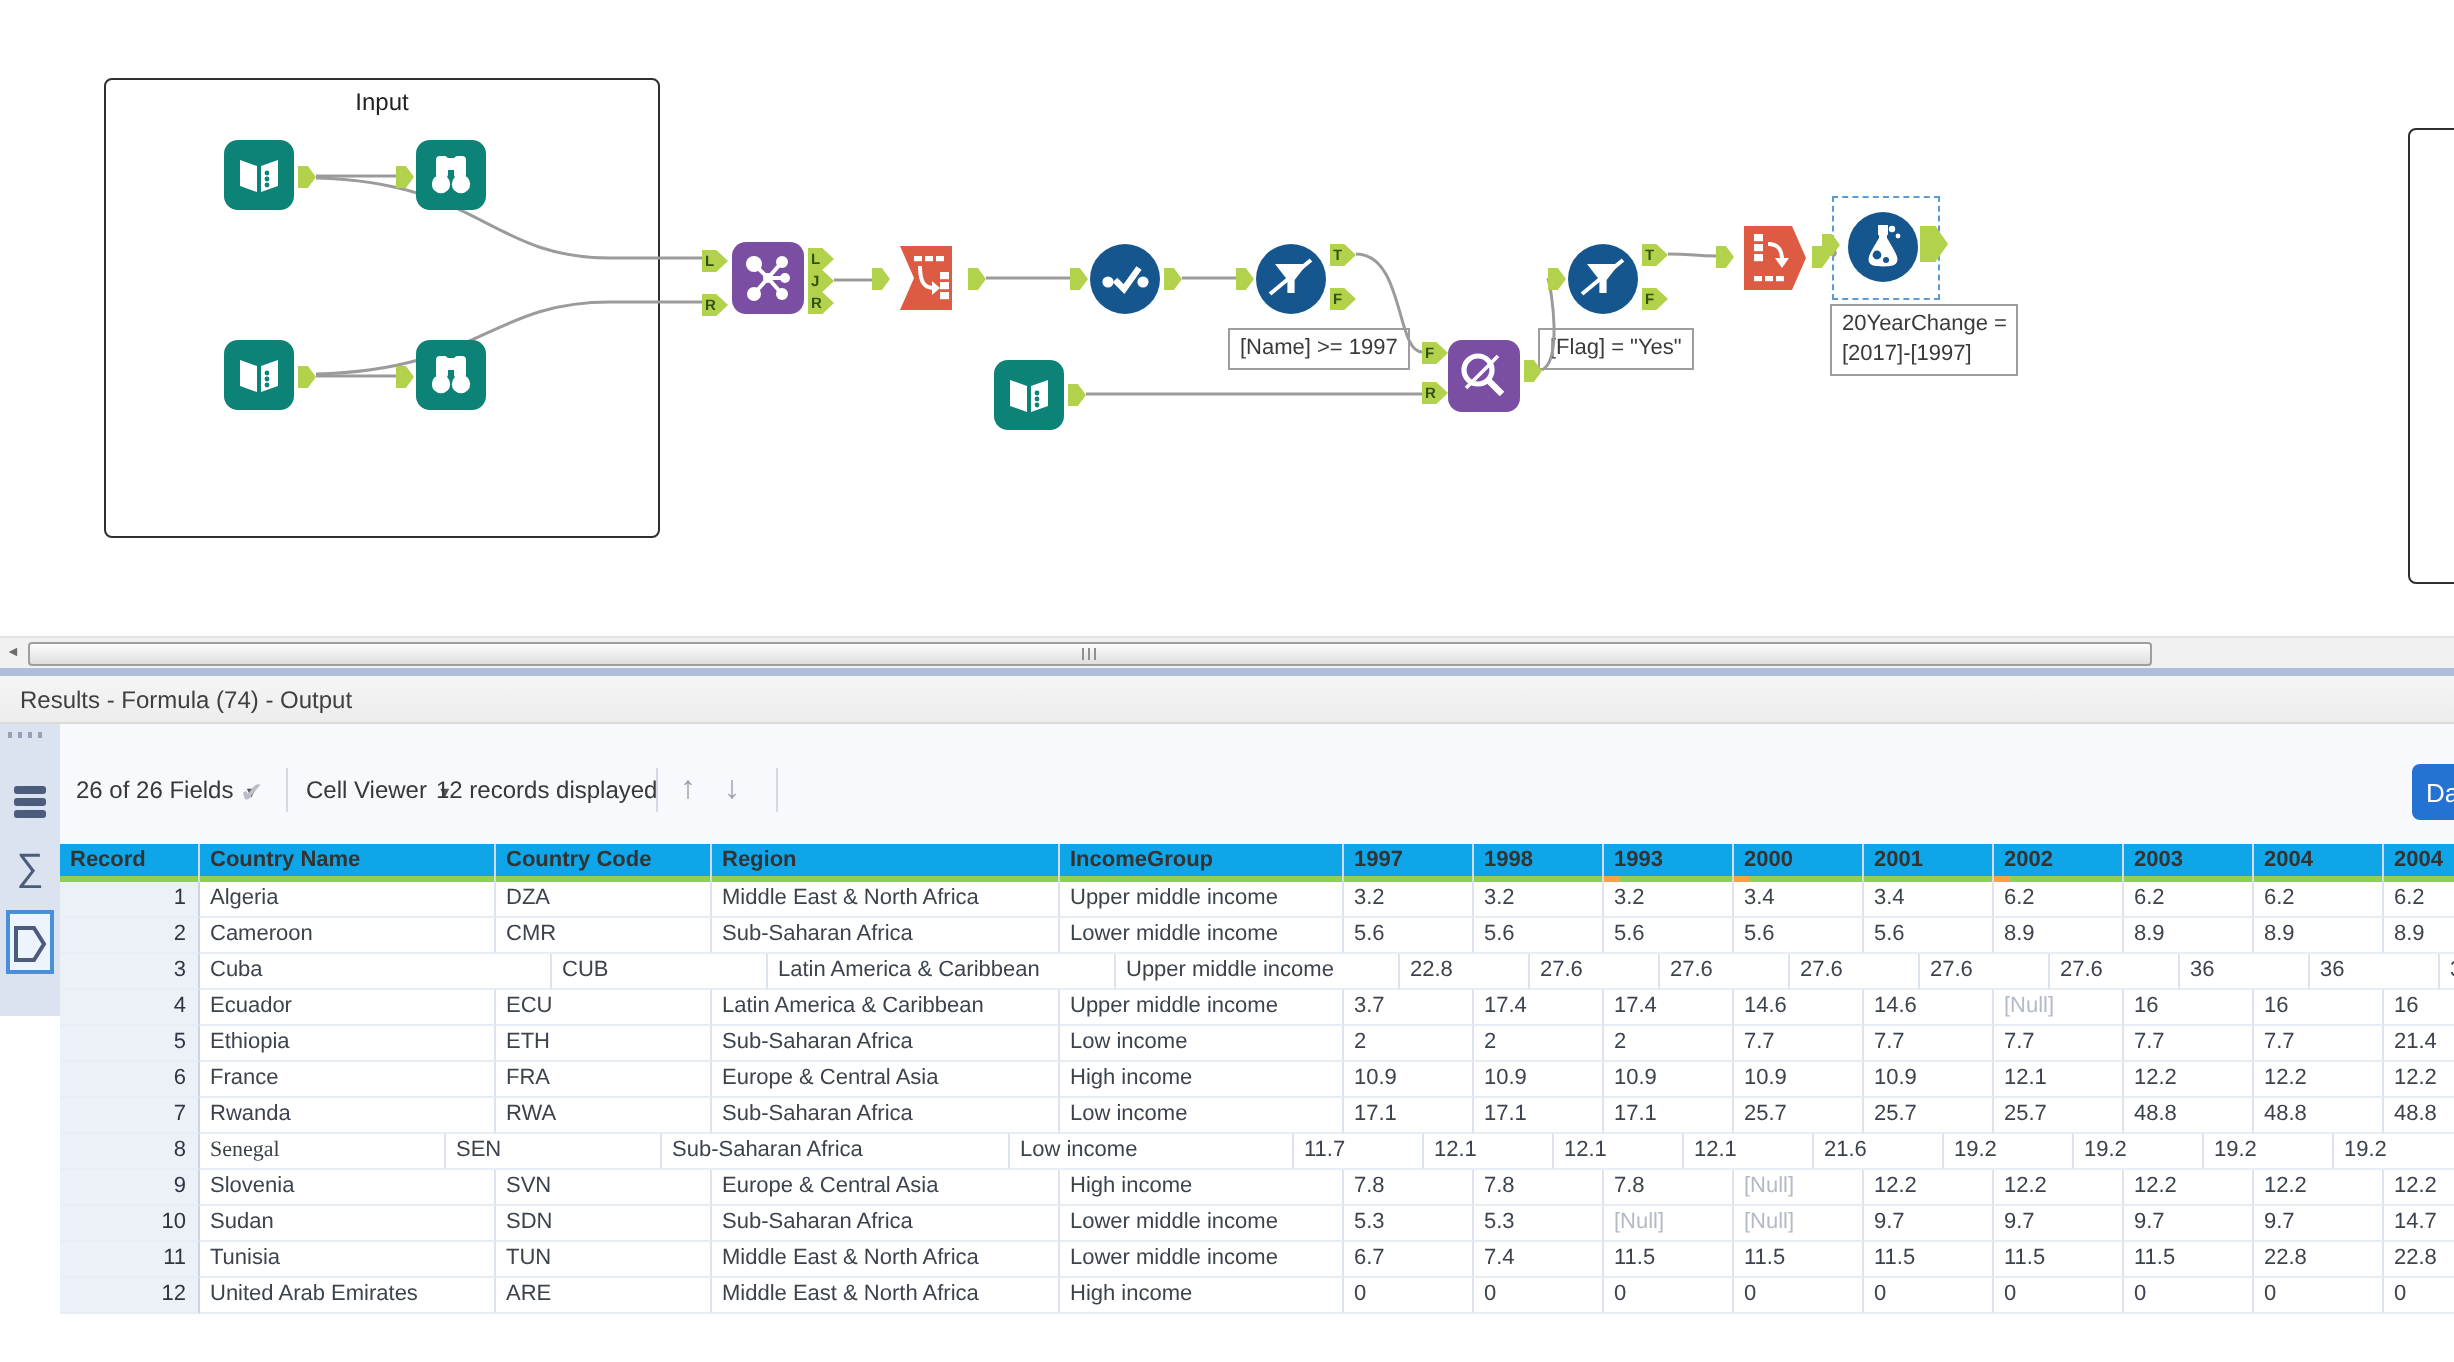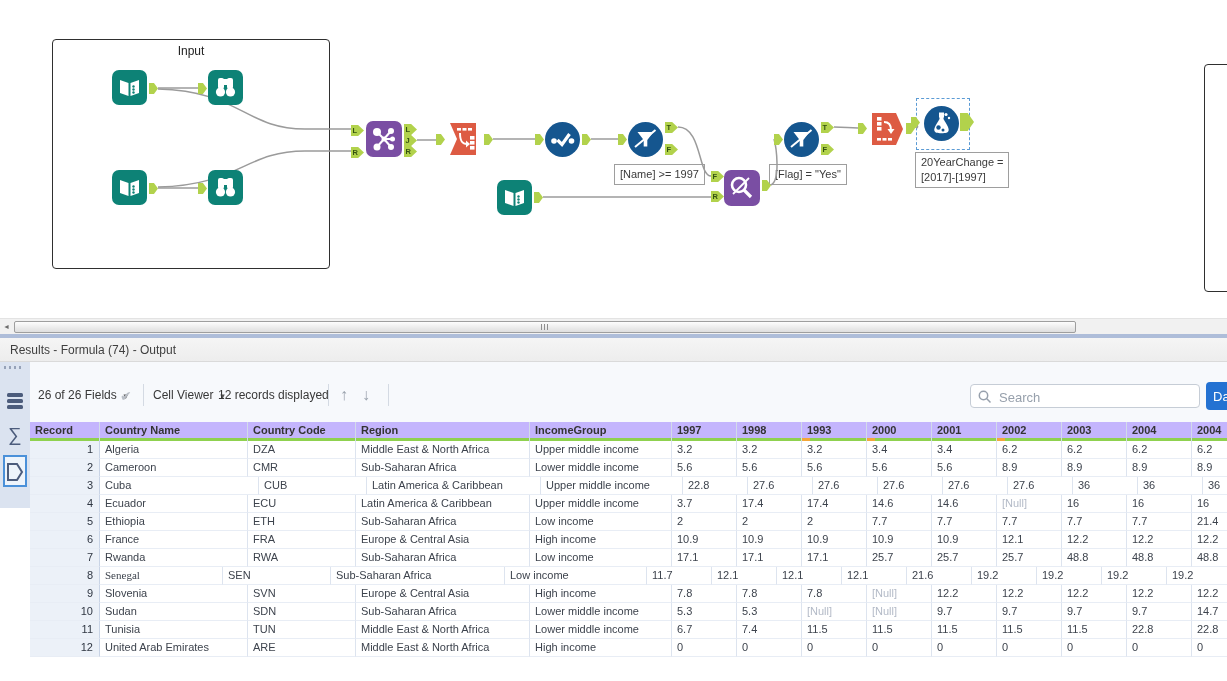--- a/index.html
+++ b/index.html
@@ -50,21 +50,21 @@
   #search-box input{position:absolute;left:26px;top:2px;width:195px;height:18px;border:none;outline:none;
       font-size:13px;color:#5a6270;background:transparent;font-family:"Liberation Sans",sans-serif;}
   #search-box input::placeholder{color:#97a0ac;}
   #data-btn{position:absolute;left:1206px;top:20px;width:44px;height:28px;background:#2472d2;border:none;border-radius:4px;
       color:#fff;font-size:13px;text-align:left;padding-left:7px;font-family:"Liberation Sans",sans-serif;}
 
   
   #results-table{position:absolute;left:30px;top:60px;width:1197px;}
   .tr{display:flex;}
   .th,.td{flex:none;box-sizing:border-box;overflow:hidden;white-space:nowrap;}
-  .th{position:relative;height:19px;line-height:16px;background:#c4b5fd;border-right:1px solid #d2dbe9;
+  .th{position:relative;height:19px;line-height:16px;background:#0ea5e9;border-right:1px solid #d2dbe9;
       font-size:11px;font-weight:bold;color:#333;padding-left:5px;}
   .underline{position:absolute;left:0;bottom:0;width:100%;height:3px;background:#8fd14f;}
   .underline.green-orange{background:linear-gradient(to right,#f3a73a 0 8px,#8fd14f 8px);}
   .td{height:18px;line-height:17px;font-size:11px;color:#3d434d;background:#fff;
       border-right:1px solid #dde4ef;border-bottom:1px solid #e8edf5;padding-left:5px;}
   .td.rec{background:#ecf1f8;text-align:right;padding-right:6px;padding-left:0;border-right:1px solid #c9d4e6;color:#2f3642;}
   .td.null{color:#b3bac7;}
 </style>
 </head>
 <body>
@@ -302,27 +302,20 @@
     <div id="toolbar">
       <span class="tb-item" style="left:38px;"><span>26 of 26 Fields</span>&nbsp;&nbsp;<span class="tb-caret">▾</span></span>
       <span class="tb-item" style="left:120px;color:#b9bec6;font-size:14px;">✔</span>
       <span class="tb-sep" style="left:143px;"></span>
       <span class="tb-item" style="left:153px;"><span>Cell Viewer</span>&nbsp;&nbsp;<span class="tb-caret">▾</span></span>
       <span class="tb-item" style="left:218px;">12 records displayed</span>
       <span class="tb-sep" style="left:328px;"></span>
       <span class="tb-item tb-arrow" style="left:340px;top:24px;">↑</span>
       <span class="tb-item tb-arrow" style="left:362px;top:24px;">↓</span>
       <span class="tb-sep" style="left:388px;"></span>
-      <div id="search-box">
-        <svg width="14" height="14">
-            <circle cx="5.5" cy="5.5" r="4.2" fill="none" stroke="#97a0ac" stroke-width="1.5"></circle>
-            <line x1="8.8" y1="8.8" x2="12.5" y2="12.5" stroke="#97a0ac" stroke-width="1.5"></line>
-          </svg>
-        <input type="text" placeholder="Search" style="">
-      </div>
       <button id="data-btn">Da</button>
     </div>
 
     <div id="left-strip">
       <div class="strip-grip"></div>
       <div class="strip-icon" style="top:26px;">
         <svg width="20" height="20" style="margin-top:3px;">
             <g fill="#4c5c7c">
               <rect x="2" y="2" width="16" height="4" rx="1.5"></rect>
               <rect x="2" y="8" width="16" height="4" rx="1.5"></rect>
@@ -382,21 +375,21 @@
           <div class="td" style="width: 65px;">5.6</div>
           <div class="td" style="width: 65px;">5.6</div>
           <div class="td" style="width: 65px;">5.6</div>
           <div class="td" style="width: 65px;">8.9</div>
           <div class="td" style="width: 65px;">8.9</div>
           <div class="td" style="width: 65px;">8.9</div>
           <div class="td" style="width: 65px;">8.9</div>
         </div>
         <div class="tr">
           <div class="td rec" style="width: 70px;">3</div>
-          <div class="td" style="width: 159px;">Cuba</div>
+          <div class="td" style="width: 176px;">Cuba</div>
           <div class="td" style="width: 108px;">CUB</div>
           <div class="td" style="width: 174px;">Latin America &amp; Caribbean</div>
           <div class="td" style="width: 142px;">Upper middle income</div>
           <div class="td" style="width: 65px;">22.8</div>
           <div class="td" style="width: 65px;">27.6</div>
           <div class="td" style="width: 65px;">27.6</div>
           <div class="td" style="width: 65px;">27.6</div>
           <div class="td" style="width: 65px;">27.6</div>
           <div class="td" style="width: 65px;">27.6</div>
           <div class="td" style="width: 65px;">36</div>

